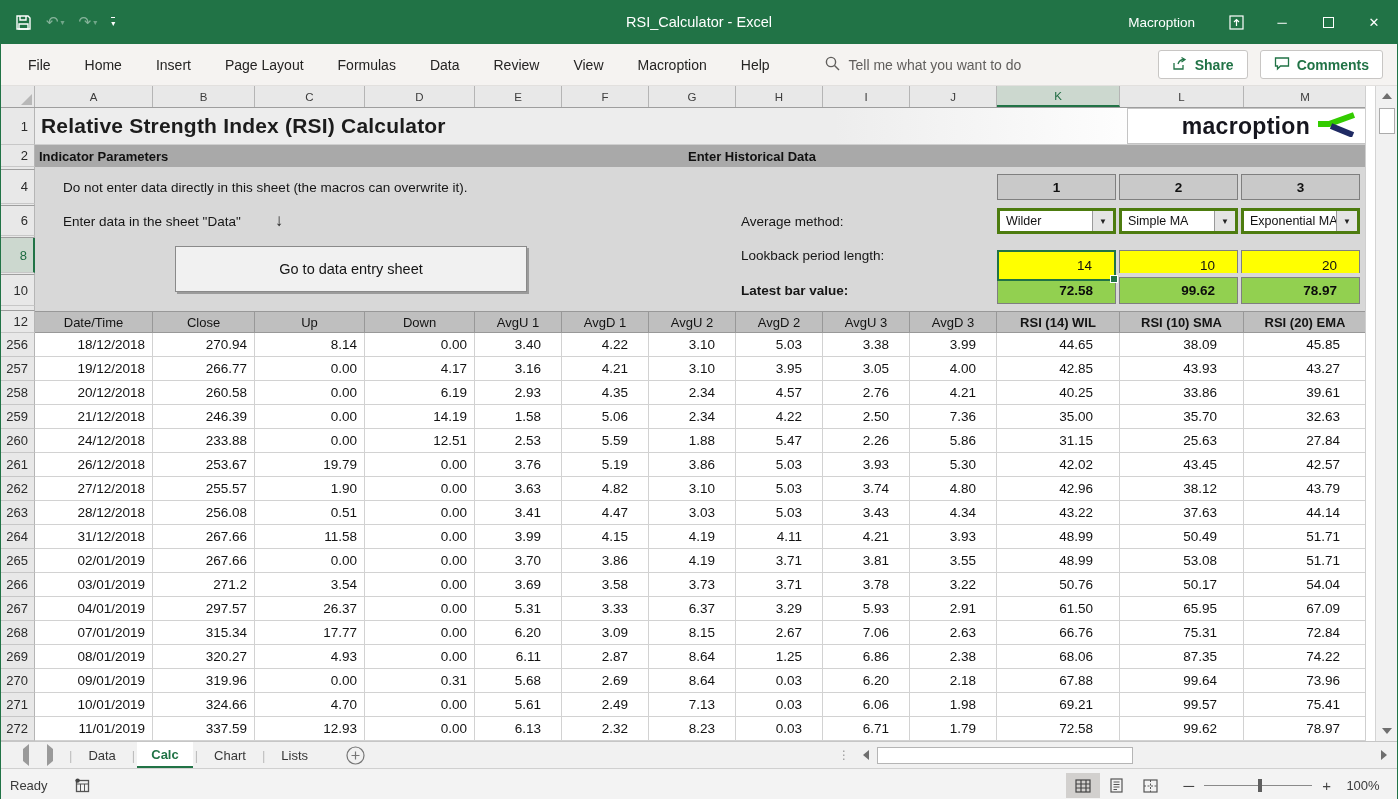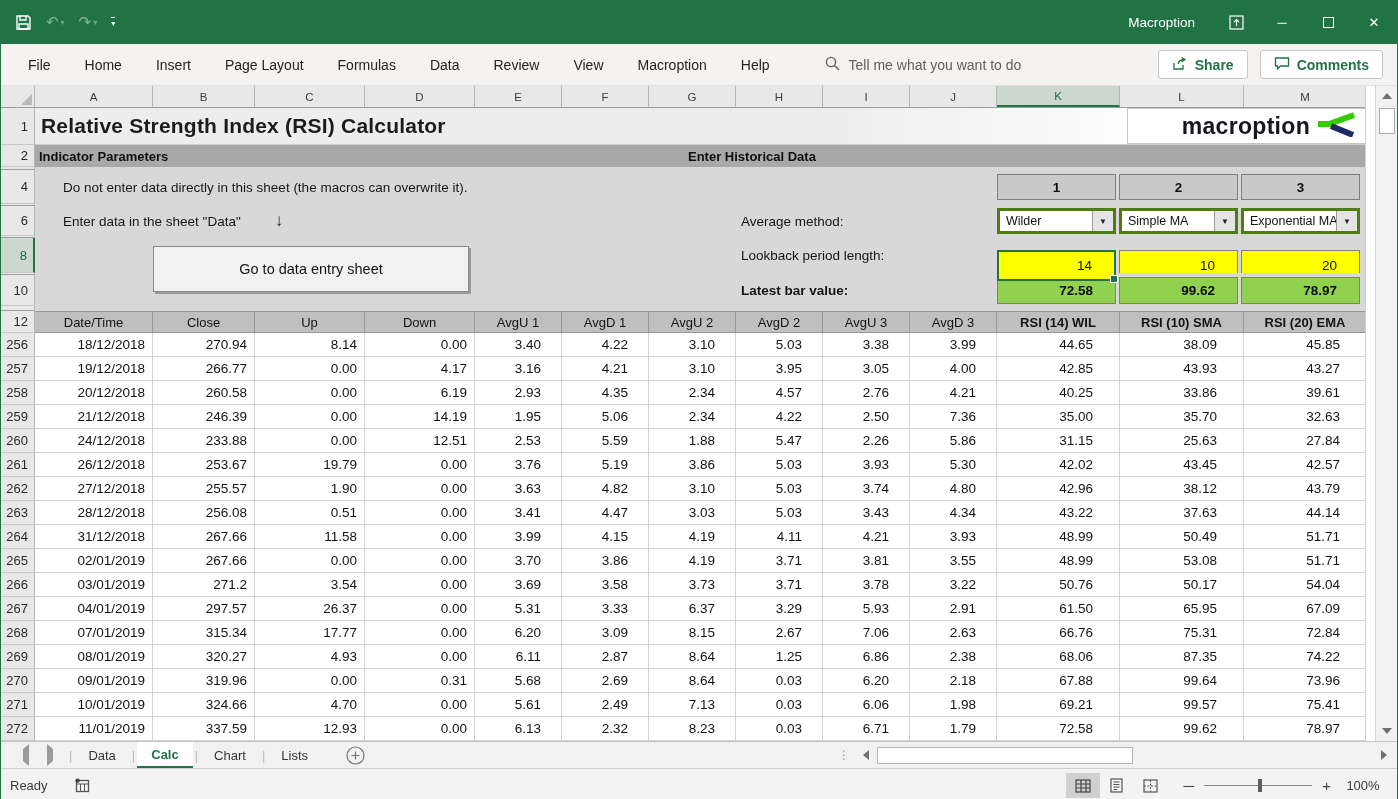--- a/index.html
+++ b/index.html
@@ -81,21 +81,21 @@
   .combo .cb-btn { width:21px; background:#e4e4e4; border-left:1px solid #9a9a9a; display:flex; align-items:center;
                    justify-content:center; font-size:8px; color:#222; }
   .ycell { height:31px; background:#ffff00; border:1px solid #7f7f7f; display:flex; align-items:center;
            justify-content:flex-end; padding-right:22px; font-size:13.5px; color:#111;margin-top:20px; }
   .ycell.selcell { border:2px solid #217346; position:relative; }
   .ycell.selcell::after { content:""; position:absolute; right:-4px; bottom:-4px; width:6px; height:6px;
                           background:#217346; border:1px solid #fff; }
   .gcell { height:27px; background:#92d050; border:1px solid #7f7f7f; display:flex; align-items:center;
            justify-content:flex-end; padding-right:22px; font-size:13.5px; font-weight:700; color:#0c0c0c; }
 
-  .entrybtn { position:absolute; left:152px; top:160px; width:316px; height:46px; background:#f1f1f1;
+  .entrybtn { position:absolute; left:174px; top:160px; width:352px; height:46px; background:#f1f1f1;
               border:1px solid #8a8a8a; box-shadow:2px 2px 0 0 #9b9b9b; font-size:14.5px; color:#141414;
               display:flex; align-items:center; justify-content:center; }
   .dn-arrow { font-size:17px; margin-left:34px; color:#222; }
 
   .tblhdr-row { height:22px; }
   .tblhdr { background:#bfbfbf; border-right:1px solid #989898; border-bottom:1px solid #989898; border-top:1px solid #989898;
             font-size:13px; color:#141414; display:flex; align-items:center; justify-content:center; }
   .tblhdr.bold { font-weight:700; }
 
   .drow { height:24px; }
@@ -162,20 +162,21 @@
         <span class="mini-caret">▾</span>
       </span>
     <span class="qbtn dim">
         <span>↷</span>
         <span class="mini-caret">▾</span>
       </span>
     <span class="qbtn">
         <span class="qat-custom">▾</span>
       </span>
   </div>
+  <div class="tb-title">RSI_Calculator  -  Excel</div>
   <div class="tb-right">
     <span class="tb-user">Macroption</span>
     <span class="winbtn ribbonopts">
       <svg width="15" height="15" viewBox="0 0 15 15">
           <rect x="1" y="1" width="13" height="13" fill="none" stroke="#fff" stroke-width="1.2"></rect>
           <path d="M7.5 11V5M5 7l2.5-2.5L10 7" fill="none" stroke="#fff" stroke-width="1.2"></path>
         </svg>
     </span>
     <span class="winbtn">─</span>
     <span class="winbtn">
@@ -428,21 +429,21 @@
         <div class="dcell cK pad-lg">40.25</div>
         <div class="dcell cL pad-lg">33.86</div>
         <div class="dcell cM pad-lg">39.61</div>
       </div>
       <div class="srow drow">
         <div class="rowhdr">259</div>
         <div class="dcell cA pad-sm">21/12/2018</div>
         <div class="dcell cB pad-sm">246.39</div>
         <div class="dcell cC pad-sm">0.00</div>
         <div class="dcell cD pad-sm">14.19</div>
-        <div class="dcell cE pad-md">1.95</div>
+        <div class="dcell cE pad-md">1.58</div>
         <div class="dcell cF pad-md">5.06</div>
         <div class="dcell cG pad-md">2.34</div>
         <div class="dcell cH pad-md">4.22</div>
         <div class="dcell cI pad-md">2.50</div>
         <div class="dcell cJ pad-md">7.36</div>
         <div class="dcell cK pad-lg">35.00</div>
         <div class="dcell cL pad-lg">35.70</div>
         <div class="dcell cM pad-lg">32.63</div>
       </div>
       <div class="srow drow">

